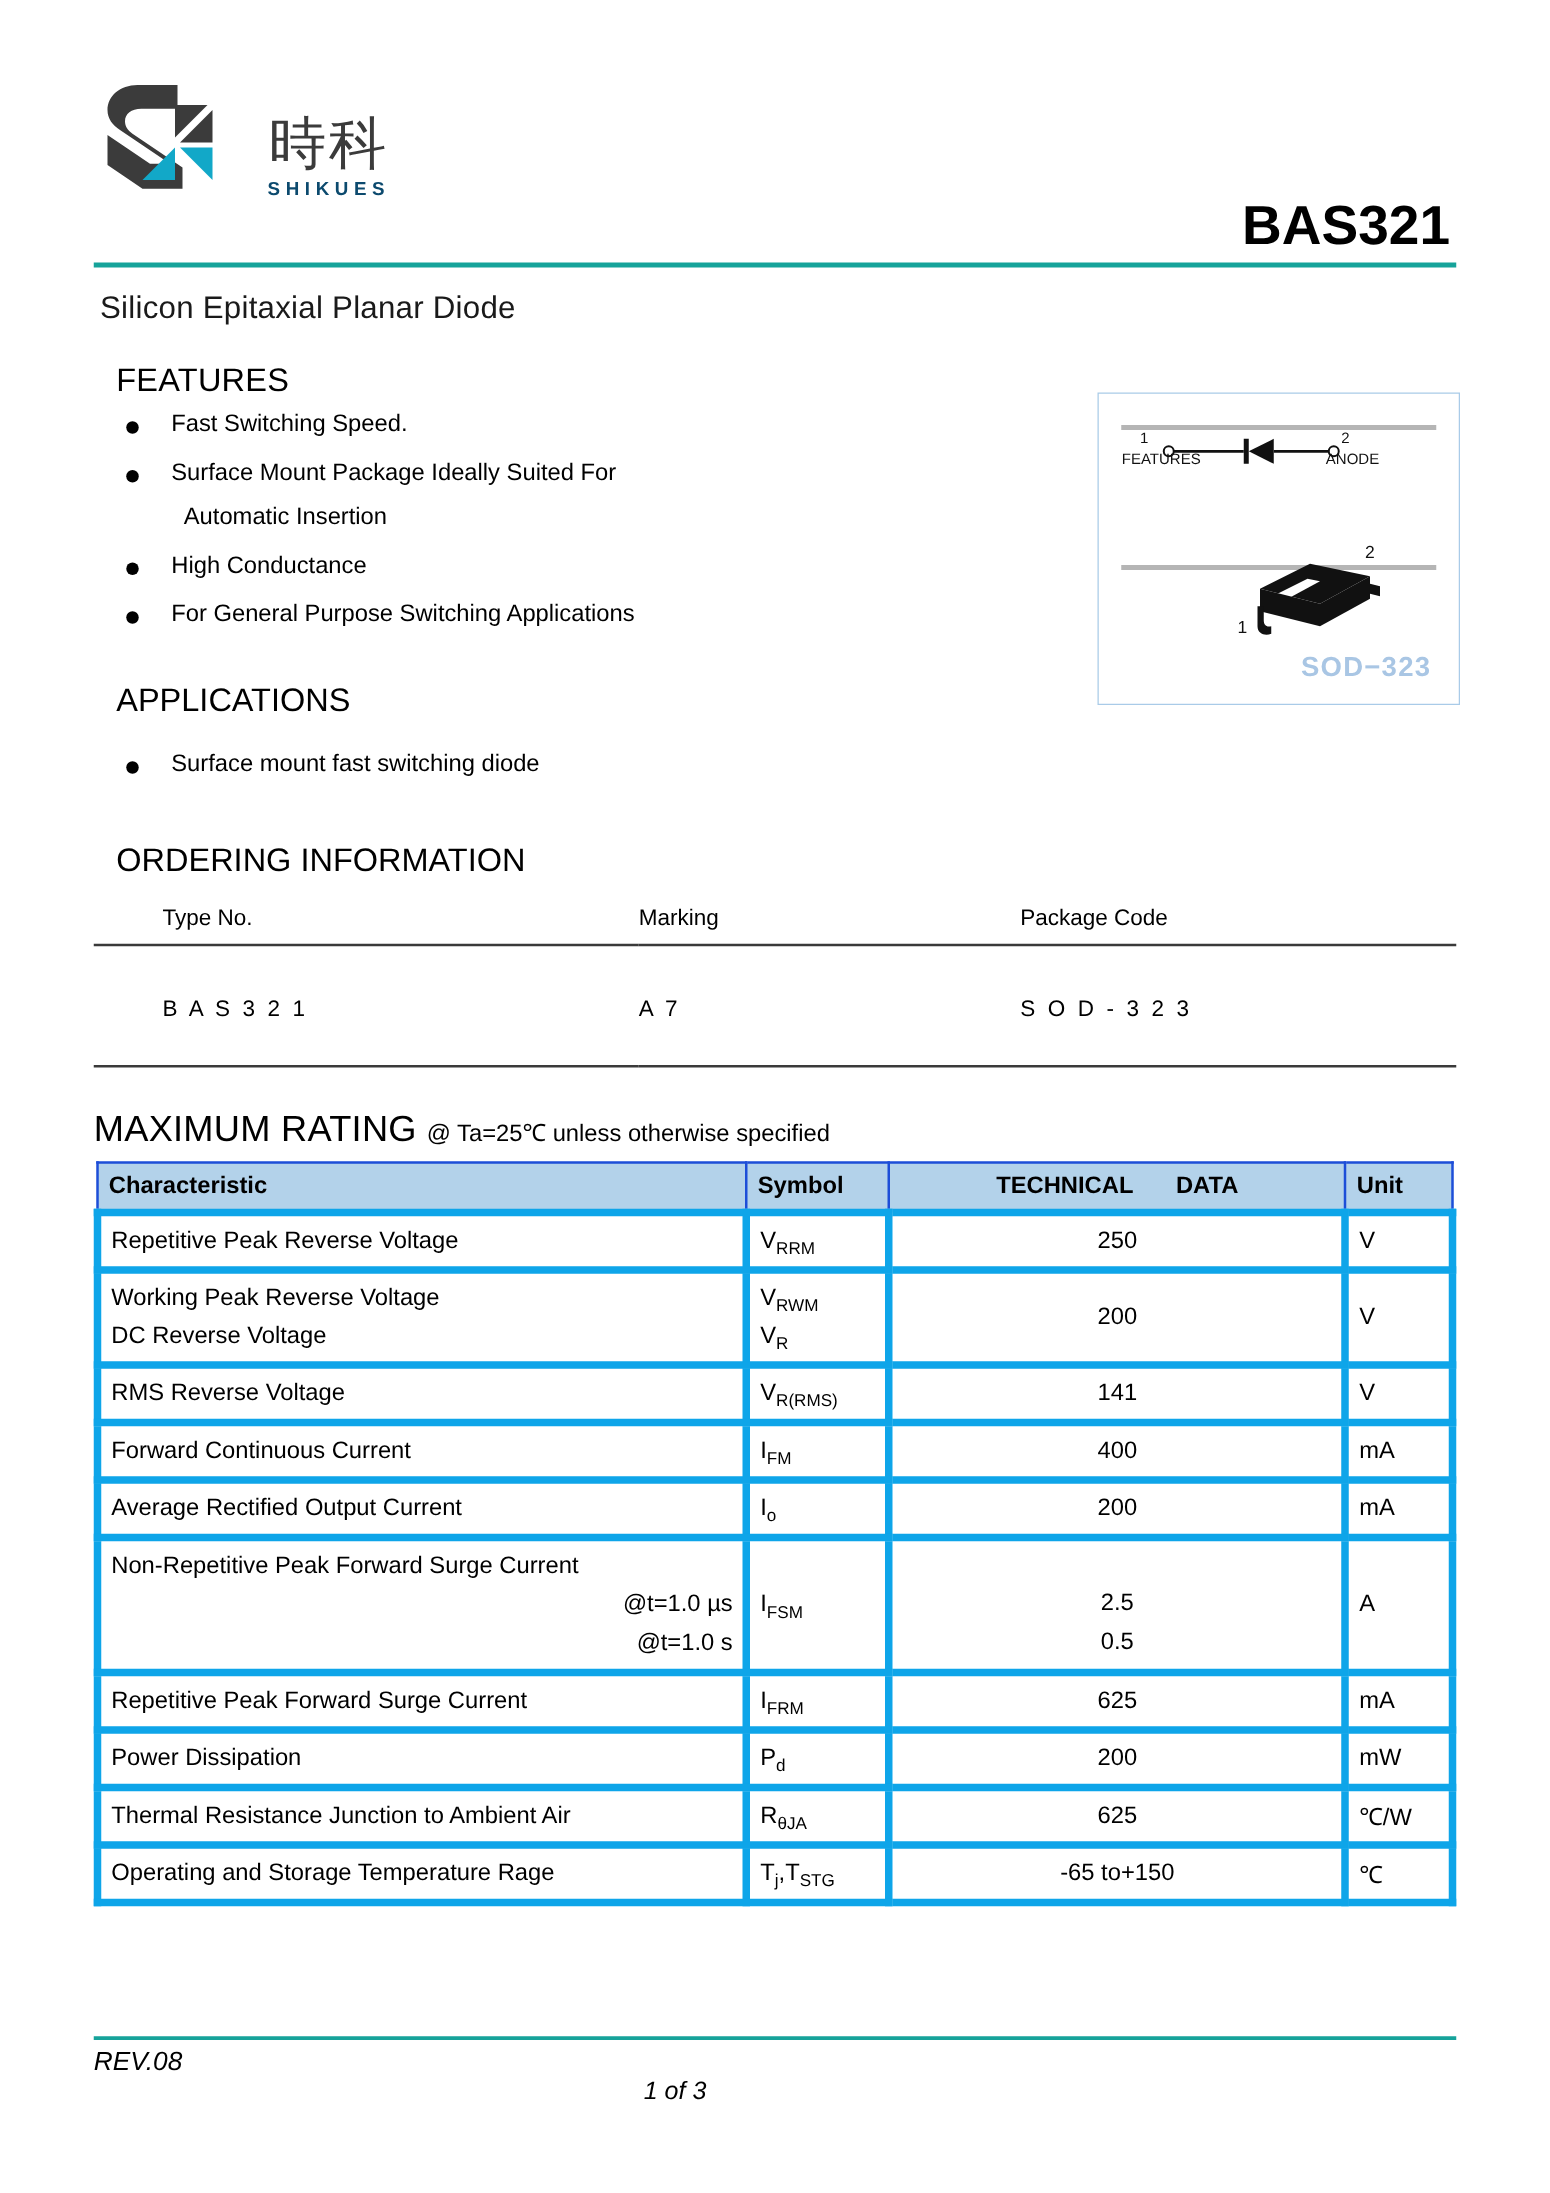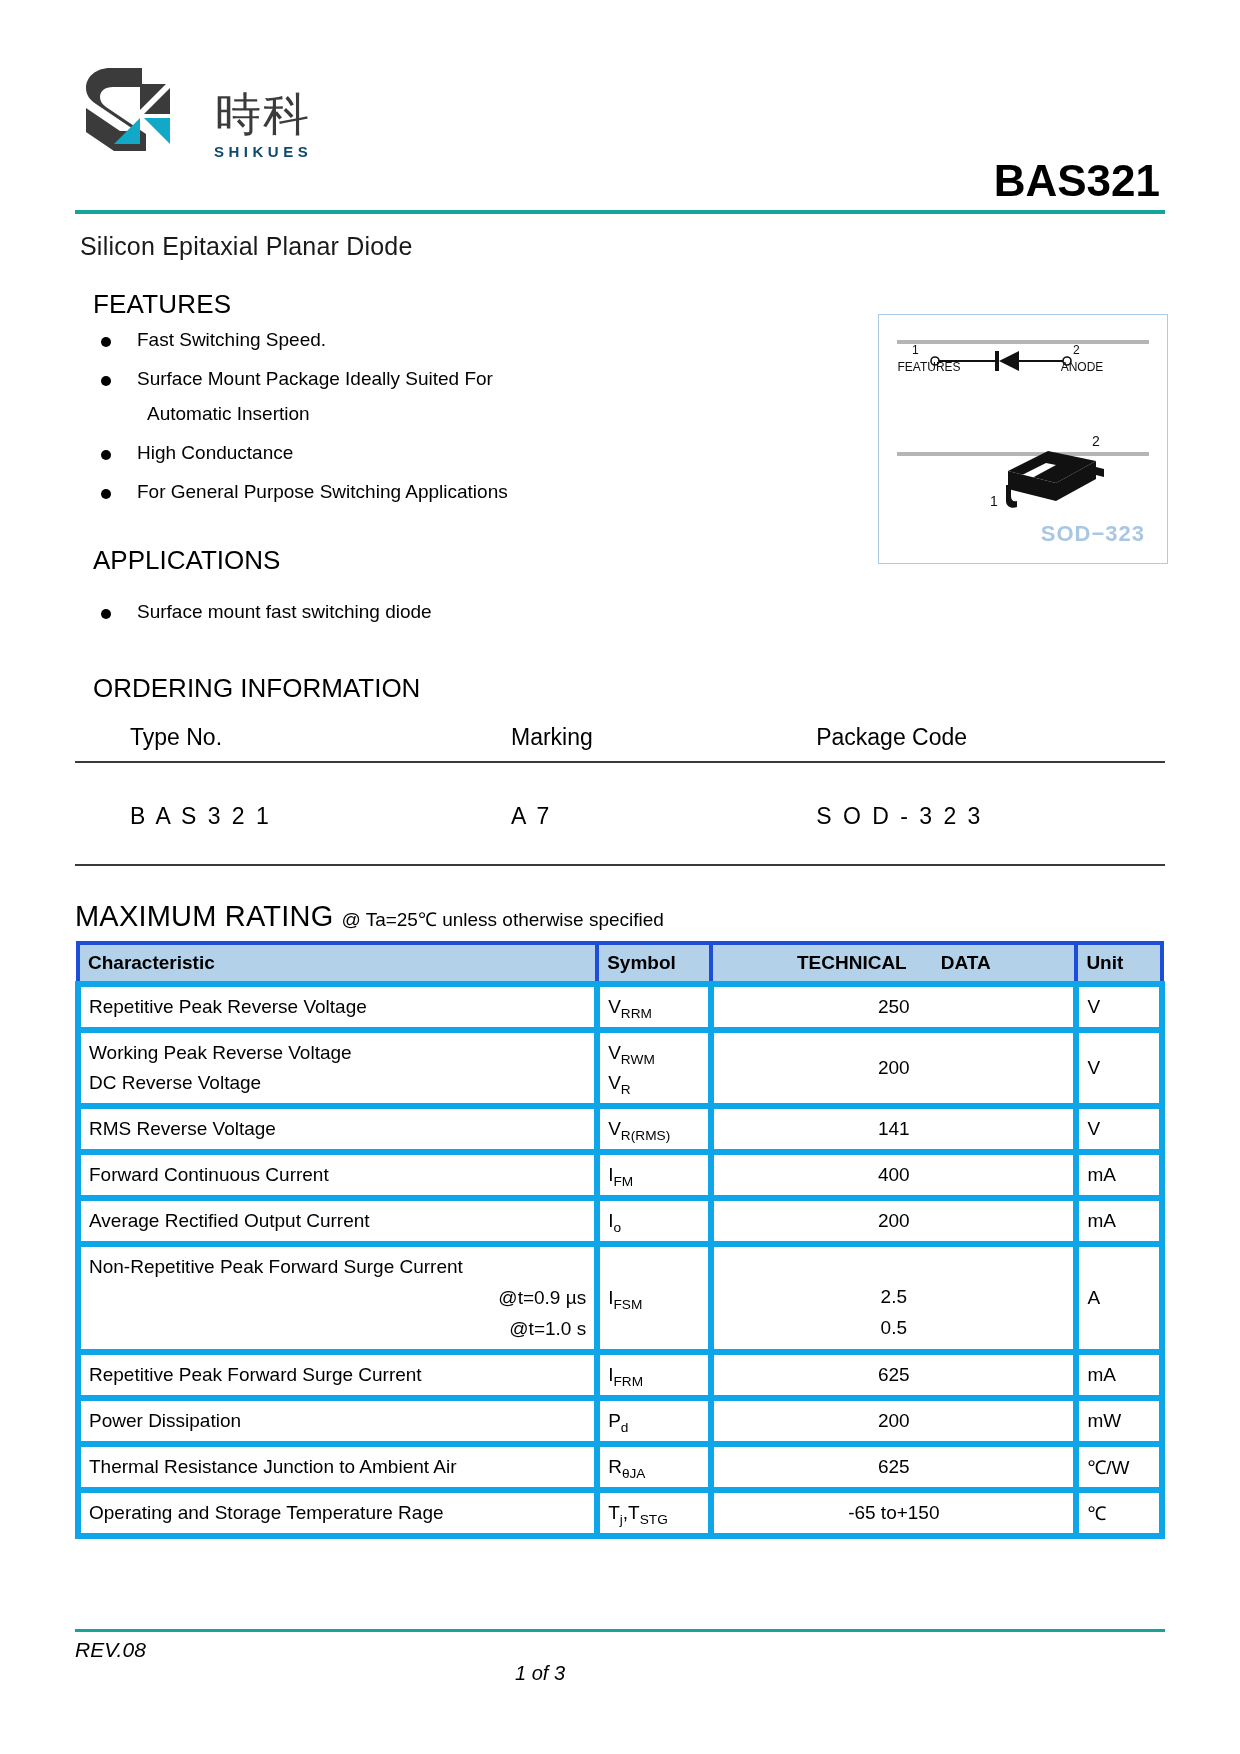--- a/index.html
+++ b/index.html
@@ -198,21 +198,21 @@
 
   
   .ord-title {
     font-size: 26px;
     margin: 52px 0 0 18px;
   }
   .ord-table {
     width: 100%;
     border-collapse: collapse;
     margin-top: 16px;
-    font-size: 23px;
+    font-size: 18px;
   }
   .ord-table th {
     font-weight: normal;
     text-align: left;
     padding: 4px 0 10px 0;
     border-bottom: 2px solid #3a3a3a;
   }
   .ord-table td {
     padding: 40px 0 34px 0;
     border-bottom: 2px solid #3a3a3a;
@@ -249,21 +249,21 @@
     border: 6px solid #0ea5e9;
     padding: 5px 8px;
     vertical-align: middle;
   }
   .rating thead th {
     background: #b3d2ea;
     font-weight: bold;
     text-align: left;
     font-size: 19px;
     padding: 7px 8px;
-    border: 4px solid #1d4ed8;
+    border: 2px solid #1d4ed8;
   }
   .rating thead th.c-data { text-align: center; }
   .rating .col-char { width: 455px; }
   .rating .col-sym  { width: 100px; }
   .rating .col-data { width: 320px; }
   .rating .col-unit { width: 75px; }
 
   .rating td.char { text-align: left; }
   .rating td.sym  { text-align: left; white-space: nowrap; }
   .rating td.data { text-align: center; }
@@ -492,21 +492,21 @@
         <tr>
           <td class="char">Average Rectified Output Current</td>
           <td class="sym"><span>I</span><sub>o</sub></td>
           <td class="data">200</td>
           <td class="unit">mA</td>
         </tr>
 
         <tr>
           <td class="char">
             <div style="padding:4px 0 9px">Non-Repetitive  Peak  Forward  Surge  Current</div>
-            <div class="ind-right" style="padding-bottom:9px">@t=0.9 µs</div>
+            <div class="ind-right" style="padding-bottom:9px">@t=1.0 µs</div>
             <div class="ind-right" style="padding-bottom:4px">@t=1.0 s</div>
           </td>
           <td class="sym"><span>I</span><sub>FSM</sub></td>
           <td class="data">
             <div style="padding:33px 0 9px">2.5</div>
             <div style="padding-bottom:4px">0.5</div>
           </td>
           <td class="unit">A</td>
         </tr>
 

